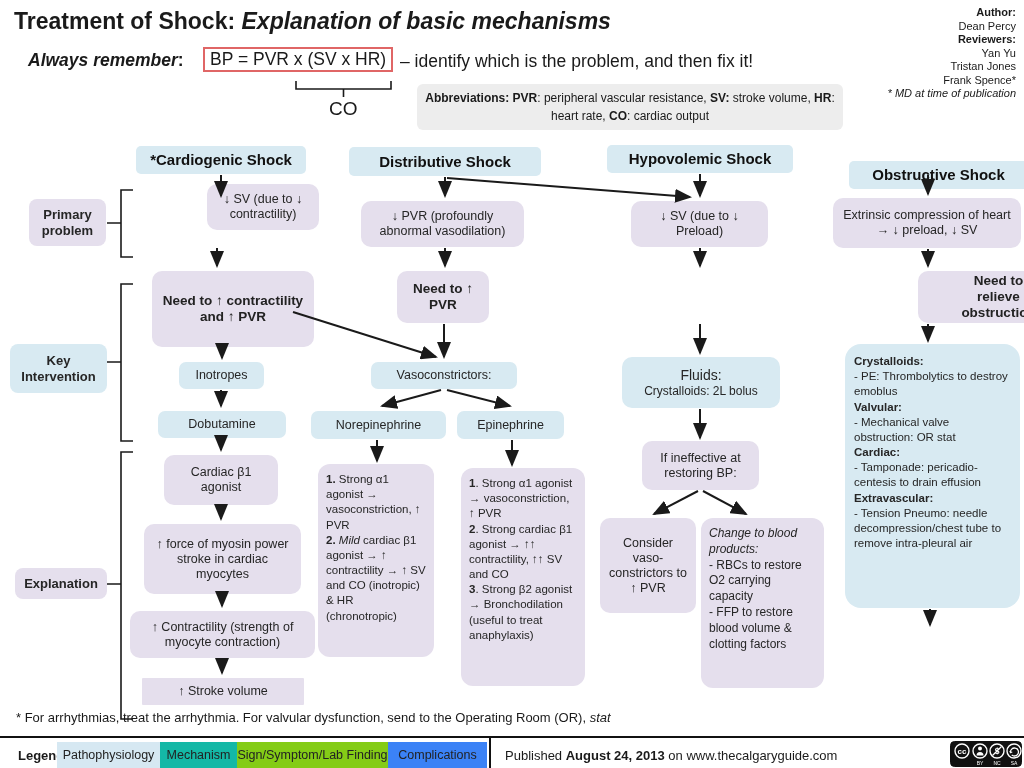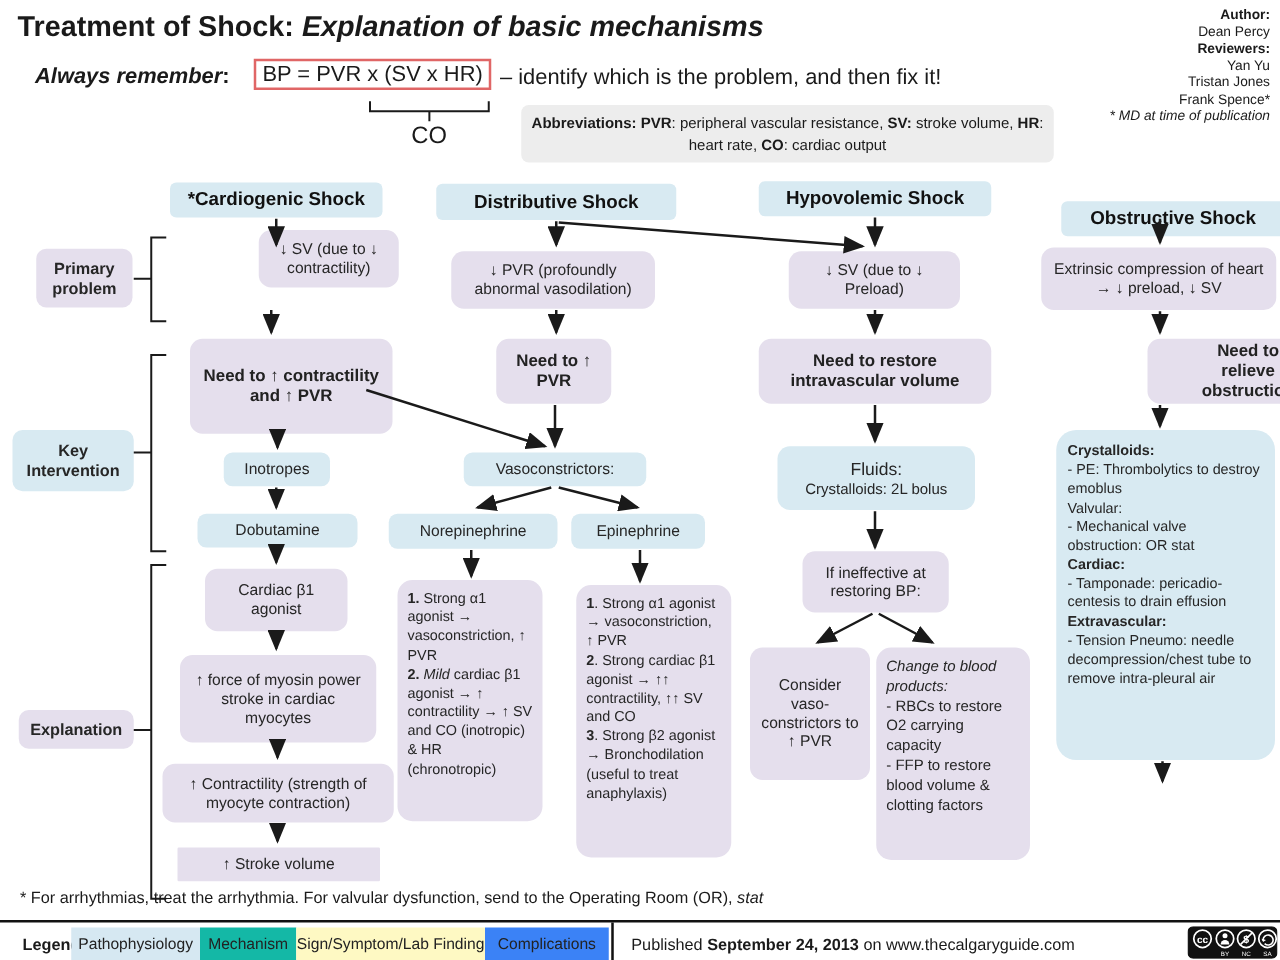--- a/index.html
+++ b/index.html
@@ -139,53 +139,52 @@
   <div class="box blue" style="left:311px;top:411px;width:135px;height:28px;border-radius:7px;">Norepinephrine</div>
   <div class="box blue" style="left:457px;top:411px;width:107px;height:28px;border-radius:7px;">Epinephrine</div>
   <div class="box lav detail" style="left:318px;top:464px;width:116px;height:193px;"><span style="font-weight: bold;">1.</span><span> Strong α1 agonist → vasoconstriction, ↑ PVR
 </span><span style="font-weight: bold;">2.</span><span> </span><span style="font-style: italic;">Mild</span><span> cardiac β1 agonist → ↑ contractility → ↑ SV and CO (inotropic) &amp; HR (chronotropic)</span></div>
   <div class="box lav detail" style="left:461px;top:468px;width:124px;height:218px;"><span style="font-weight: bold;">1</span><span>. Strong α1 agonist → vasoconstriction, ↑ PVR
 </span><span style="font-weight: bold;">2</span><span>. Strong cardiac β1 agonist → ↑↑ contractility, ↑↑ SV and CO
 </span><span style="font-weight: bold;">3</span><span>. Strong β2 agonist → Bronchodilation (useful to treat anaphylaxis)</span></div>
 
   <div class="box blue hdr" style="left:607px;top:145px;width:186px;height:28px;">Hypovolemic Shock</div>
   <div class="box lav" style="left:631px;top:201px;width:137px;height:46px;">↓ SV (due to ↓ Preload)</div>
-  <div class="box lav need" style="left:607px;top:271px;width:186px;height:52px;">Need to restore intravascular volume</div>
   <div class="box blue" style="left:622px;top:357px;width:158px;height:51px;">
     <div style="font-size:14px;">Fluids:</div>
     <div style="font-size:12px;">Crystalloids: 2L bolus</div>
   </div>
   <div class="box lav" style="left:642px;top:441px;width:117px;height:49px;">If ineffective at restoring BP:</div>
-  <div class="box lav" style="left:600px;top:518px;width:96px;height:106px;font-size:12.5px;">Consider vaso-constrictors to ↑ PVR</div>
+  <div class="box lav" style="left:600px;top:518px;width:96px;height:95px;font-size:12.5px;">Consider vaso-constrictors to ↑ PVR</div>
   <div class="box lav detail" style="left:701px;top:518px;width:123px;height:170px;font-size:12px;"><span style="font-style: italic;">Change to blood products:</span><span>
 - RBCs to restore O2 carrying capacity
 - FFP to restore blood volume &amp; clotting factors</span></div>
 
   <div class="box blue hdr" style="left:849px;top:146px;width:179px;height:28px;margin-top:15px;">Obstructive Shock</div>
   <div class="box lav" style="left:833px;top:198px;width:188px;height:50px;">Extrinsic compression of heart → ↓ preload, ↓ SV</div>
   <div class="box lav need" style="left:918px;top:271px;width:128px;height:52px;padding-left:39px;">Need to relieve obstruction</div>
   <div class="box blue detail" style="left:845px;top:344px;width:175px;height:264px;border-radius:16px;padding:10px 9px;"><span style="font-weight: bold;">Crystalloids:</span><span>
 - PE: Thrombolytics to destroy emoblus
-</span><span style="font-weight: normal;">Valvular:</span><span>
+</span><span style="font-weight: bold;">Valvular:</span><span>
 - Mechanical valve obstruction: OR stat
 </span><span style="font-weight: bold;">Cardiac:</span><span>
 - Tamponade: pericadio-centesis to drain effusion
 </span><span style="font-weight: bold;">Extravascular:</span><span>
 - Tension Pneumo: needle decompression/chest tube to remove intra-pleural air</span></div>
 
   <div class="abs footnote" style="left:16px;top:710px;width:690px;"><span>* For arrhythmias, treat the arrhythmia. For valvular dysfunction, send to the Operating Room (OR), </span><span style="font-style: italic;">stat</span></div>
 
   <div class="legendbar">
     <span class="lgl" style="left:18px;">Legend:</span>
     <span class="sw" style="left: 57px; width: 103px; background: rgb(214, 232, 242);">Pathophysiology</span>
     <span class="sw" style="left: 160px; width: 77px; background: #14b8a6;">Mechanism</span>
-    <span class="sw" style="left: 237px; width: 151px; background: #fef9c3;">Sign/Symptom/Lab Finding</span>
+    <span class="sw" style="left: 237px; width: 151px; background: #84cc16;">Sign/Symptom/Lab Finding</span>
     <span class="sw" style="left: 388px; width: 99px; background: #3b82f6;">Complications</span>
     <span class="vdiv" style="left:489px;"></span>
-    <span class="pub" style="left:505px;"><span>Published </span><span style="font-weight: bold;">September 24, 2013</span><span> on www.thecalgaryguide.com</span></span>
+    <span class="pub" style="left:505px;"><span>Published </span><span style="font-weight: bold;">August 24, 2013</span><span> on www.thecalgaryguide.com</span></span>
     <svg style="position:absolute;left:950px;top:3px;" width="72" height="26" viewBox="0 0 72 26">
       <rect x="0.5" y="0.5" width="71" height="25" rx="4" fill="#111" stroke="#111"></rect>
       <circle cx="12" cy="10" r="7" fill="none" stroke="#fff" stroke-width="1.4"></circle>
       <text x="12" y="13" font-size="8" font-weight="bold" fill="#fff" text-anchor="middle" font-family="Liberation Sans, sans-serif">cc</text>
       <circle cx="30" cy="10" r="7" fill="none" stroke="#fff" stroke-width="1.4"></circle>
       <circle cx="30" cy="7.5" r="2" fill="#fff"></circle>
       <path d="M26.5 14.5 a3.5,3.5 0 0 1 7,0 Z" fill="#fff"></path>
       <circle cx="47" cy="10" r="7" fill="none" stroke="#fff" stroke-width="1.4"></circle>
       <text x="47" y="13" font-size="8.5" font-weight="bold" fill="#fff" text-anchor="middle" font-family="Liberation Sans, sans-serif">$</text>
       <line x1="42.5" y1="14.5" x2="51.5" y2="5.5" stroke="#fff" stroke-width="1.3"></line>

